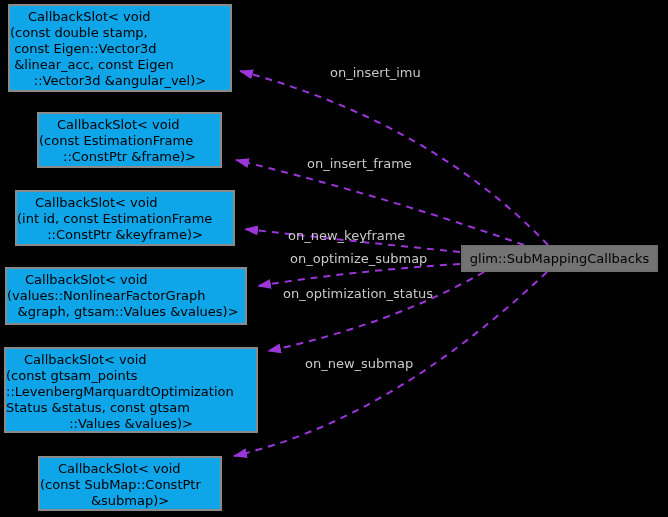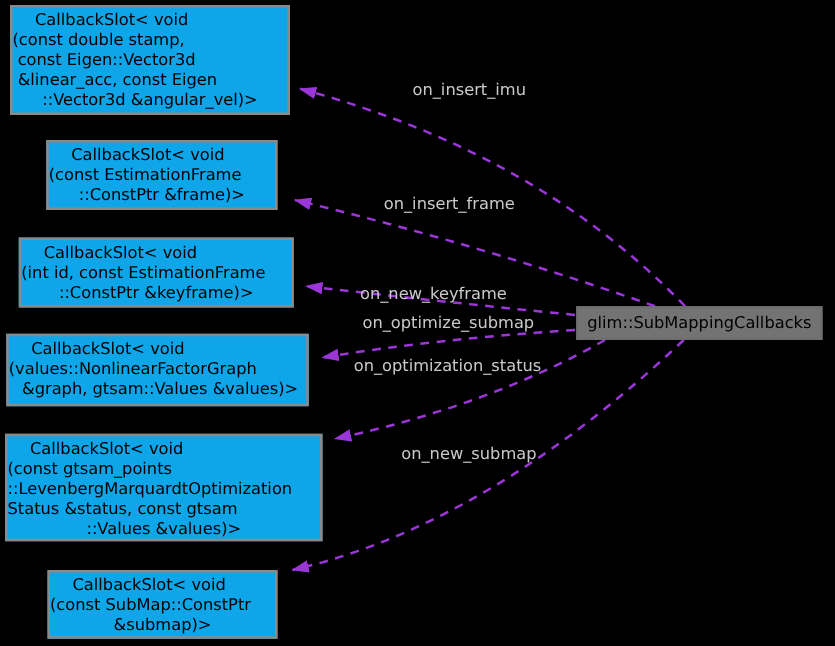--- a/index.html
+++ b/index.html
@@ -87,15 +87,15 @@
 
   <div class="main-node" style="left:461px; top:245px; width:197px; height:27px;">
     <span>glim::SubMappingCallbacks</span>
   </div>
 
   <div class="edge-label" style="left:330px; top:66px;">on_insert_imu</div>
   <div class="edge-label" style="left:307px; top:157px;">on_insert_frame</div>
   <div class="edge-label" style="left:288px; top:217px;margin-top:12px;">on_new_keyframe</div>
   <div class="edge-label" style="left:290px; top:252px;">on_optimize_submap</div>
   <div class="edge-label" style="left:283px; top:287px;">on_optimization_status</div>
-  <div class="edge-label" style="left:305px; top:357px;margin-left:16px;">on_new_submap</div>
+  <div class="edge-label" style="left:305px; top:357px;">on_new_submap</div>
 
 </div>
 
 </body></html>

